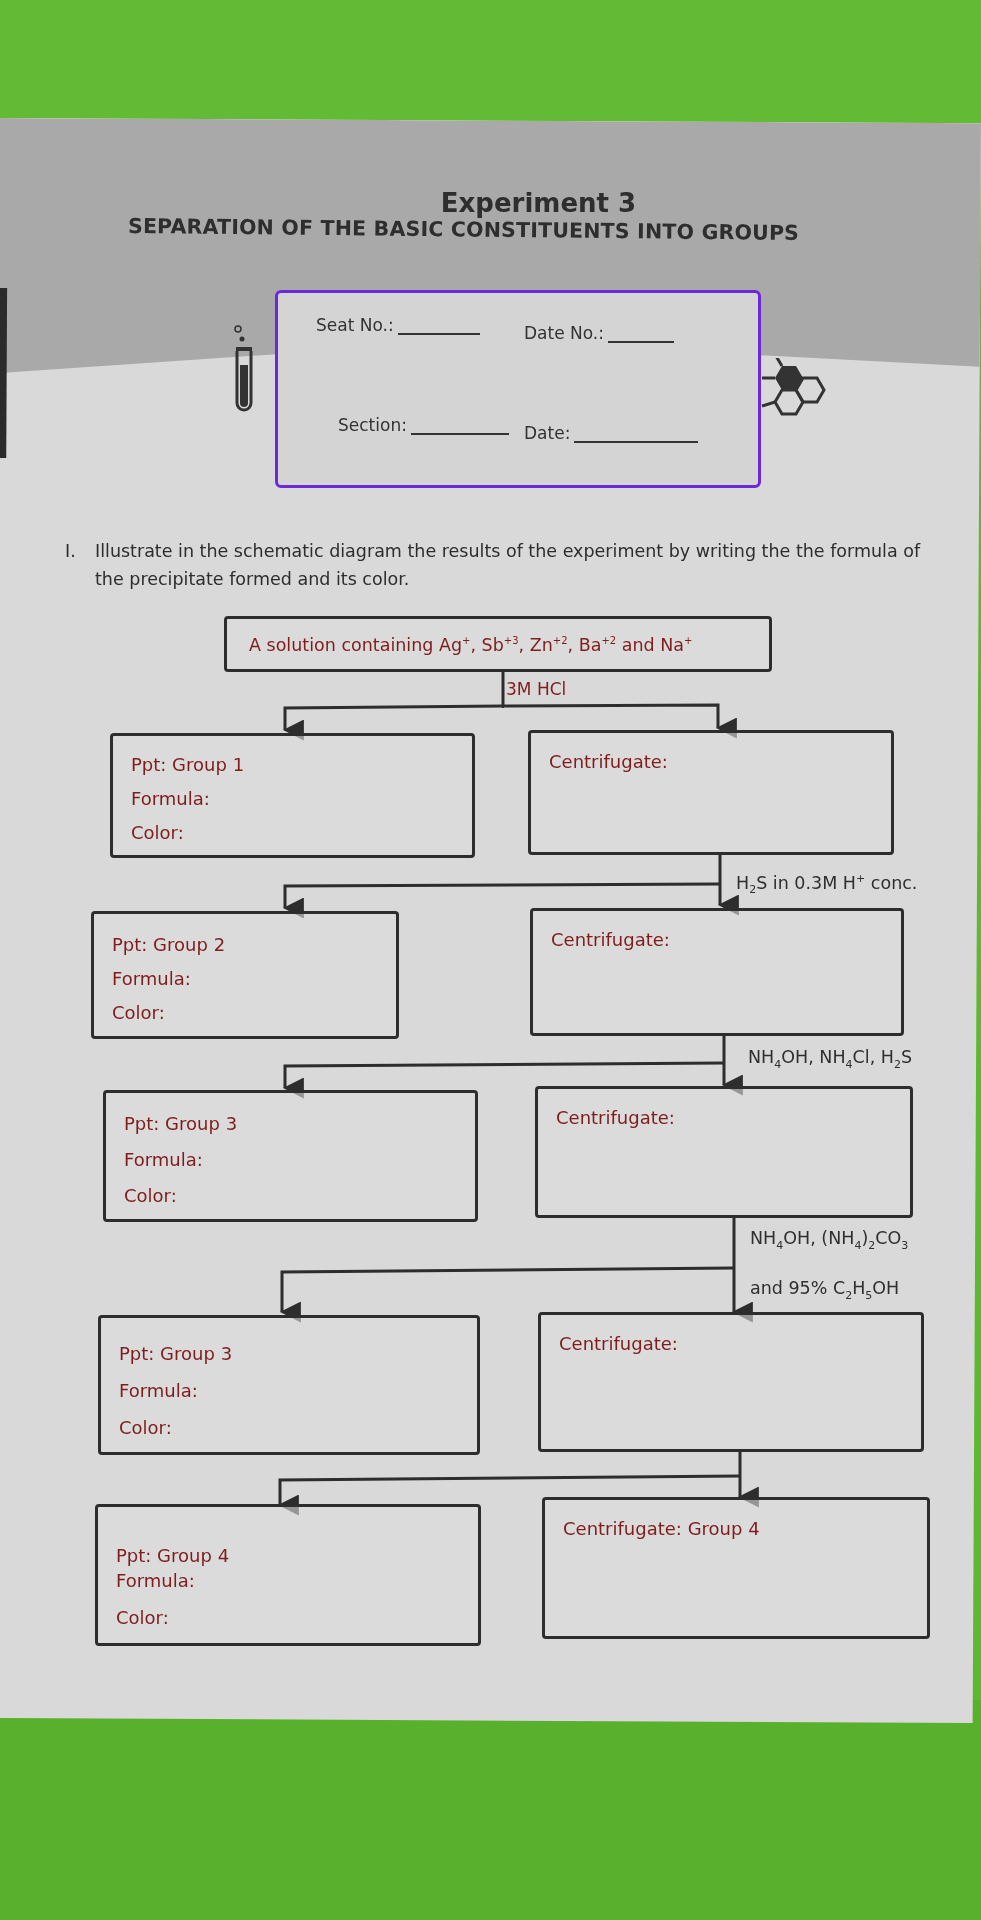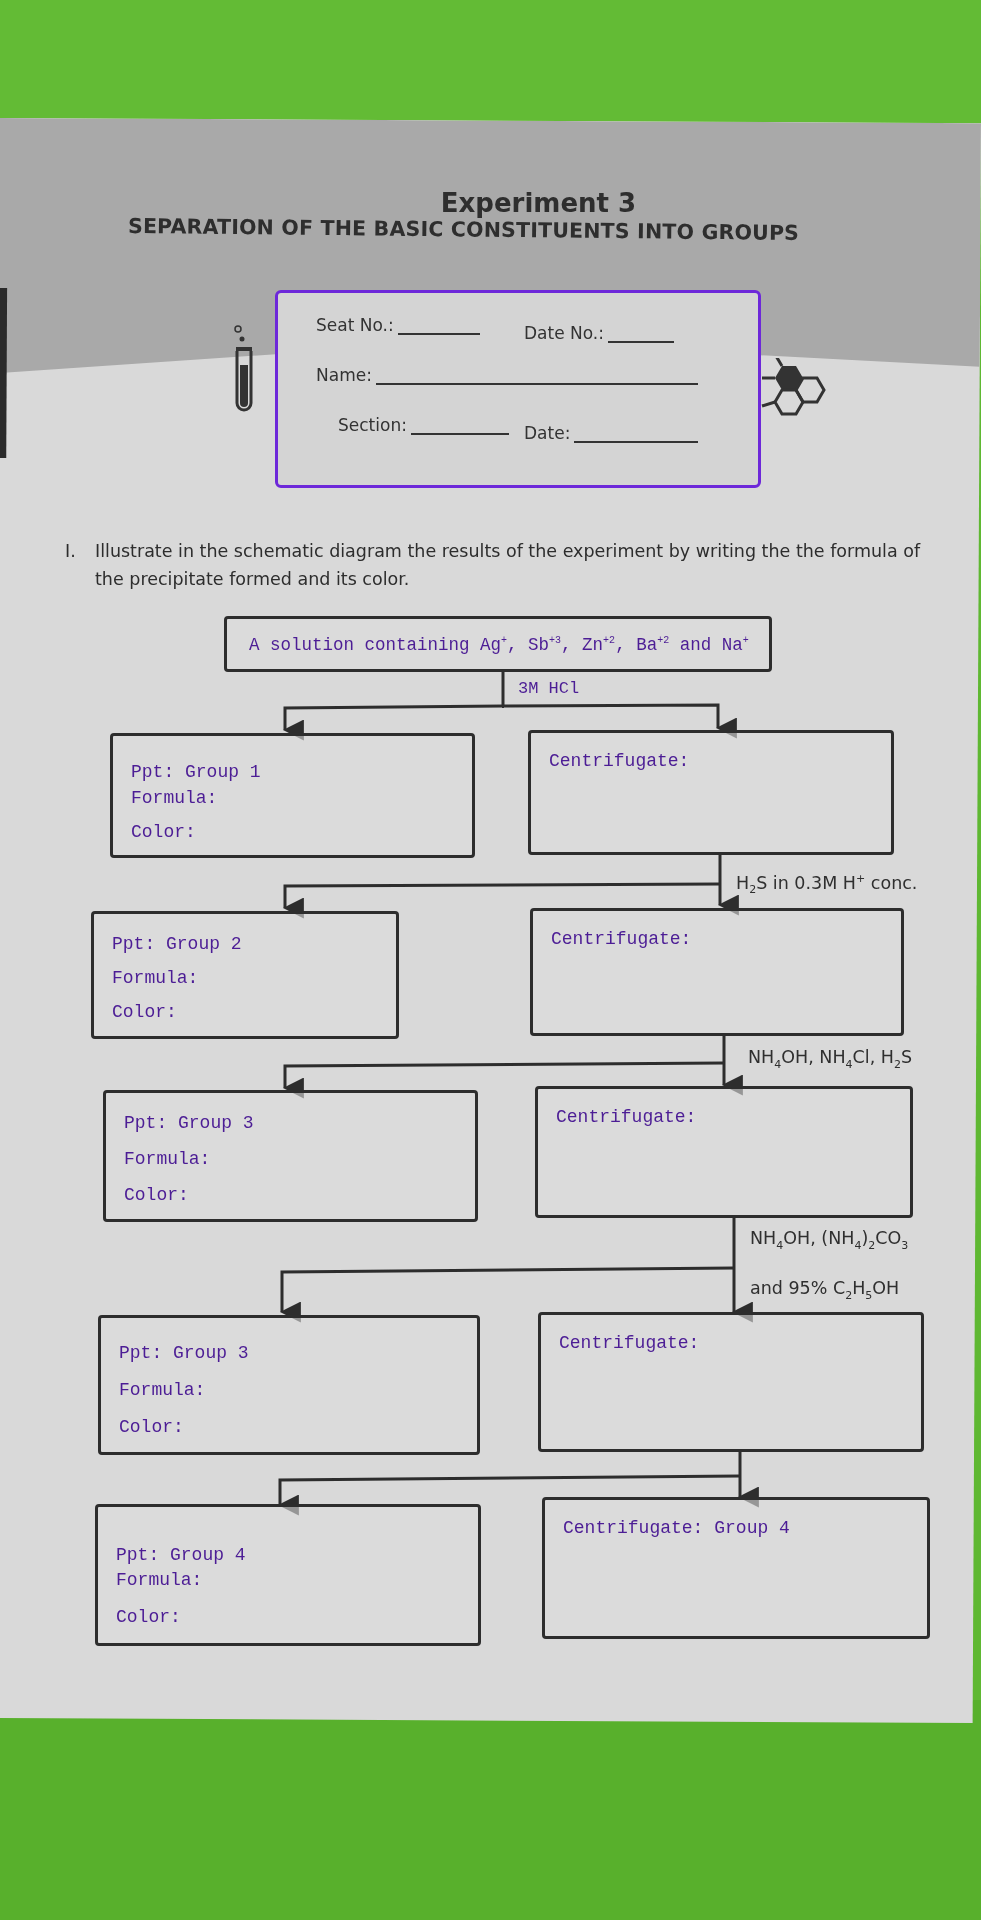--- a/index.html
+++ b/index.html
@@ -47,21 +47,21 @@
   .instruction {
     position: absolute; left: 65px; top: 537px; width: 860px;
     font-size: 17.5px; line-height: 28px; color: #2d2d2d;
   }
   .instruction .num { position: absolute; left: 0; top: 0; }
   .instruction .txt { position: absolute; left: 30px; top: 0; width: 830px; }
 
   .box {
     position: absolute; border: 3px solid #2d2d2d; border-radius: 4px;
     background: rgba(220,220,220,0.6); box-sizing: border-box;
-    font-size: 18px; color: #4c1d95; font-family: Liberation Mono, monospace;
+    font-size: 18px; color: #7f1d1d;
   }
   .box .line { position: absolute; left: 18px; }
   .box .head { position: absolute; left: 18px; top: 18px; }
 
   .reagent { position: absolute; font-size: 17.5px; color: #2f2f2f; line-height: 30px; }
   svg.lines { position: absolute; left: 0; top: 0; width: 981px; height: 1920px; pointer-events: none; }
 </style>
 </head>
 <body>
 
@@ -93,23 +93,20 @@
   <line x1="22" y1="8" x2="16" y2="-2" stroke="#333" stroke-width="3"></line>
 </svg>
 
 <div class="info-card">
   <div class="info-row" style="left:38px; top:22px;">
     <span>Seat No.:</span><span class="blank" style="width:82px;"></span>
   </div>
   <div class="info-row" style="left:246px; top:30px;">
     <span>Date No.:</span><span class="blank" style="width:66px;"></span>
   </div>
-  <div class="info-row" style="left:38px; top:72px;">
-    <span>Name:</span><span class="blank" style="width:322px;"></span>
-  </div>
   <div class="info-row" style="left:38px; top:122px;margin-left:22px;">
     <span>Section:</span><span class="blank" style="width:98px;"></span>
   </div>
   <div class="info-row" style="left:246px; top:130px;">
     <span>Date:</span><span class="blank" style="width:124px;"></span>
   </div>
 </div>
 
 <div class="instruction">
   <span class="num">I.</span>
@@ -142,25 +139,25 @@
   </g>
 </svg>
 
 <div class="box" style="left:224px; top:616px; width:548px; height:56px; font-size:17.5px;">
   <div style="position:absolute; left:22px; top:16px; white-space:nowrap;">
     <span>A solution containing Ag</span><sup style="font-size:10px;">+</sup><span>, Sb</span><sup style="font-size:10px;">+3</sup><span>, Zn</span><sup style="font-size:10px;">+2</sup><span>, Ba</span><sup style="font-size:10px;">+2</sup><span> and Na</span><sup style="font-size:10px;">+</sup>
   </div>
 </div>
 
 <div class="box" style="left:502px; top:674px; width:104px; height:34px; border-width:2px; border-top:none; border-bottom:none; border-right:none; border-radius:0; background:transparent; font-size:17px;">
-  <span style="position:absolute; left:14px; top:5px;text-align:center;">3M HCl</span>
+  <span style="position:absolute; left:2px; top:5px;text-align:center;">3M HCl</span>
 </div>
 
 <div class="box" style="left:110px; top:733px; width:365px; height:125px;">
-  <span class="line" style="top:18px;margin-top:8px;">Ppt: Group 1</span>
+  <span class="line" style="top:18px;">Ppt: Group 1</span>
   <span class="line" style="top:52px;">Formula:</span>
   <span class="line" style="top:86px;">Color:</span>
 </div>
 <div class="box" style="left:528px; top:730px; width:366px; height:125px;">
   <span class="head">Centrifugate:</span>
 </div>
 <div class="reagent" style="left:736px; top:864px;">
   <span>H</span><sub style="font-size:11px;">2</sub><span>S in 0.3M H</span><sup style="font-size:11px;">+</sup><span> conc.</span>
 </div>
 

